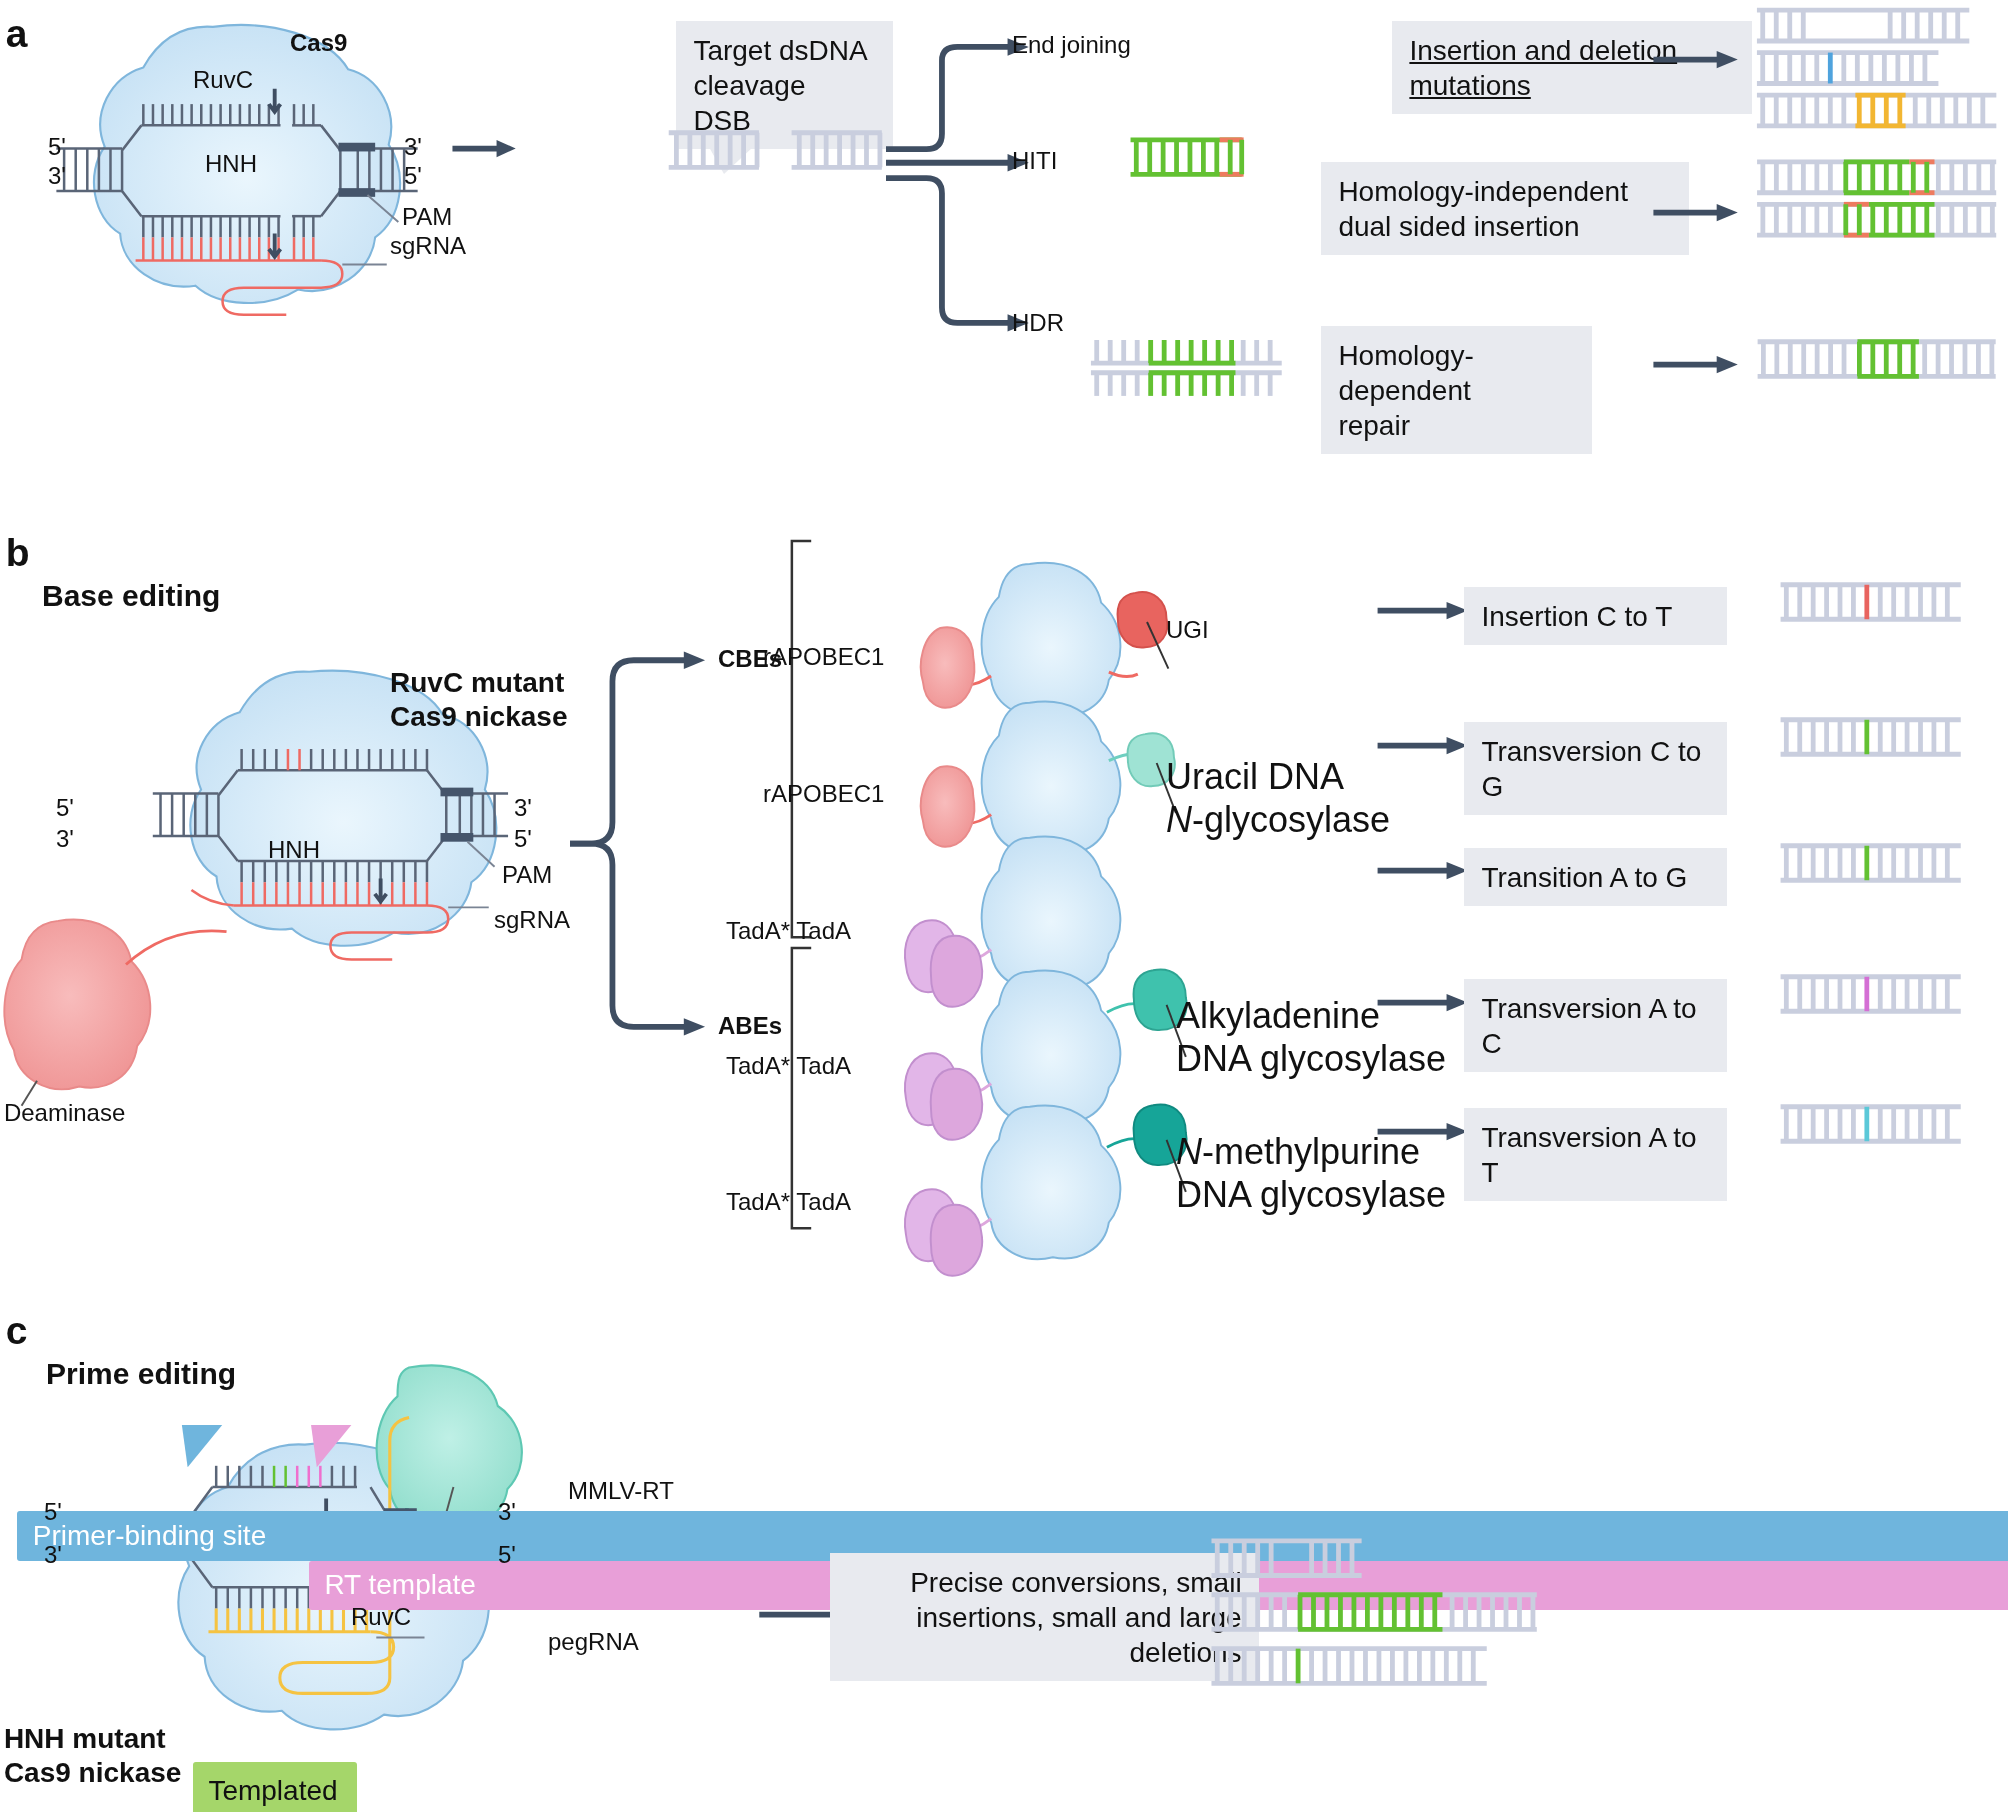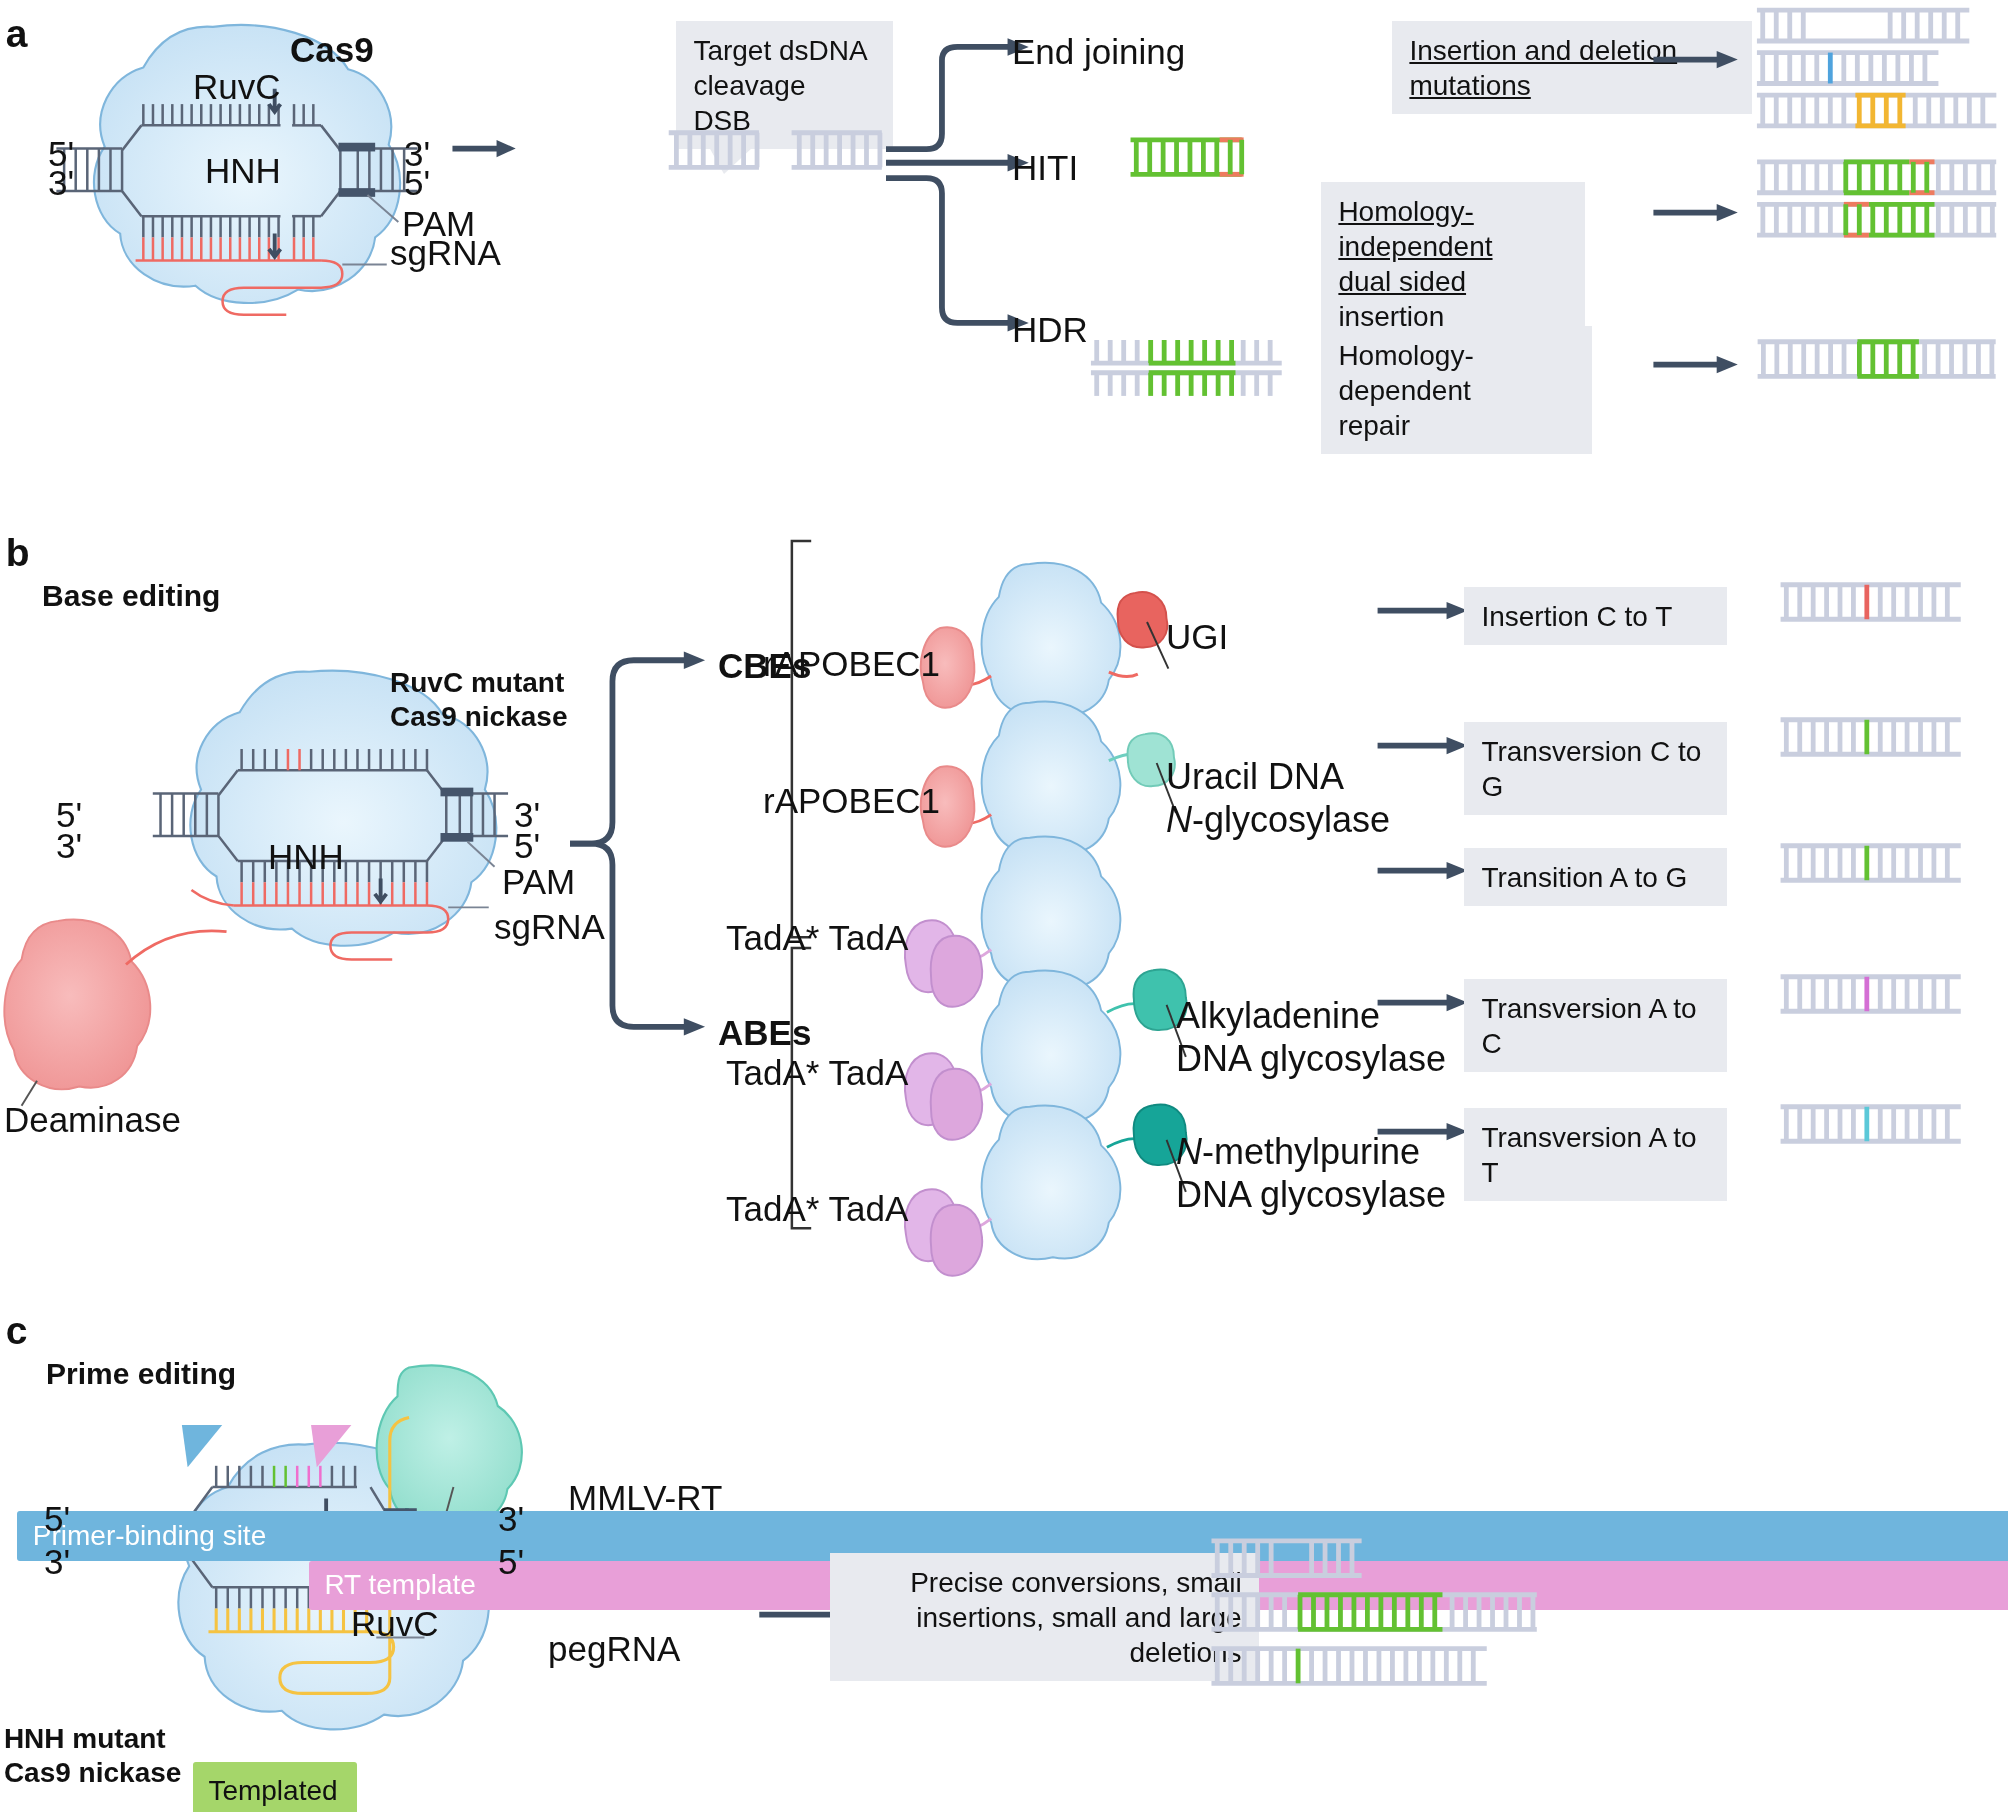--- a/index.html
+++ b/index.html
@@ -1,21 +1,21 @@
 <!DOCTYPE html>
 <html><head>
 <meta charset="utf-8">
 <style>
   html,body{margin:0;padding:0;background:#fff;}
   body{width:2008px;height:1812px;position:relative;
        font-family:"Liberation Sans", sans-serif;color:#111;}
   .abs{position:absolute;}
   .panel-letter{font-weight:bold;font-size:39px;line-height:1;}
   .panel-title{font-weight:bold;font-size:30px;line-height:1;margin-top:40px;}
-  .lbl{font-size:35px;line-height:1.18;white-space:nowrap;}
+  .lbl{font-size:24px;line-height:1.18;white-space:nowrap;}
   .lbl-bold{font-size:28px;font-weight:bold;line-height:1.2;white-space:pre-line;}
   .lbl-wrap{font-size:36px;line-height:1.2;white-space:pre-line;}
   .greybox{background:#e8eaef;font-size:28px;line-height:1.25;
            padding:11.6px 17.4px;white-space:pre-line;box-sizing:border-box;}
   .ital{font-style:italic;}
   svg{overflow:visible;display:block;}
   .callout{background:#e8eaef;font-size:28px;line-height:1.25;padding:11.6px 17.4px;
            white-space:pre-line;position:relative;box-sizing:border-box;}
   .callout:after{content:"";position:absolute;left:33px;bottom:-25px;
            border-left:15.4px solid transparent;border-right:29px solid transparent;
@@ -278,21 +278,21 @@
       <line x1="120" y1="38" x2="120" y2="62"></line>
         <line x1="134" y1="38" x2="134" y2="62"></line>
       <line x1="148" y1="38" x2="148" y2="62"></line>
     </g>
   </g>
 </svg>
 
 
 <div class="abs greybox" style="left:1392px;top:21px;width:360px;text-decoration:underline;">Insertion and deletion
 mutations</div>
-<div class="abs greybox" style="left:1321px;top:182px;width:264px;text-decoration:underline;">Homology-independent
+<div class="abs greybox" style="left:1321px;top:162px;width:368px;">Homology-independent
 dual sided insertion</div>
 <div class="abs greybox" style="left:1321px;top:326px;width:271px;">Homology-dependent
 repair</div>
 
 <svg class="abs" style="left:1653px;top:48px;" width="89" height="23" viewBox="0 0 92 24">
   <path d="M0 12 L70 12" stroke="#3f4e62" stroke-width="6"></path>
     <path d="M66 3 L88 12 L66 21 Z" fill="#3f4e62"></path>
 </svg>
 <svg class="abs" style="left:1653px;top:201px;" width="89" height="23" viewBox="0 0 92 24">
   <path d="M0 12 L70 12" stroke="#3f4e62" stroke-width="6"></path>

